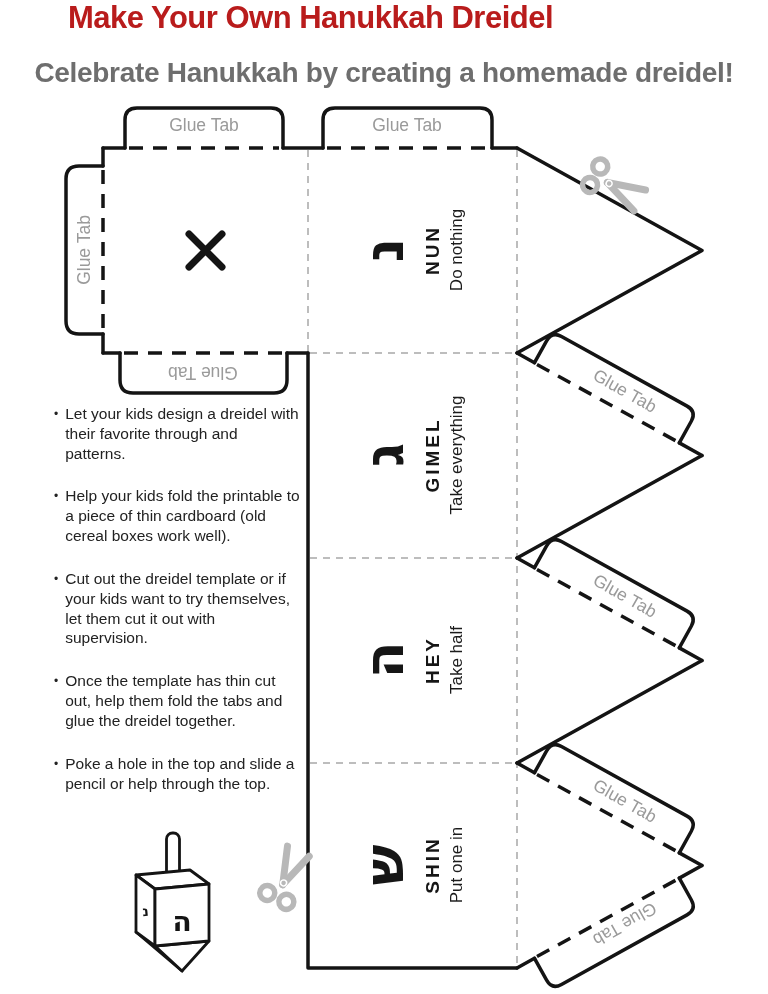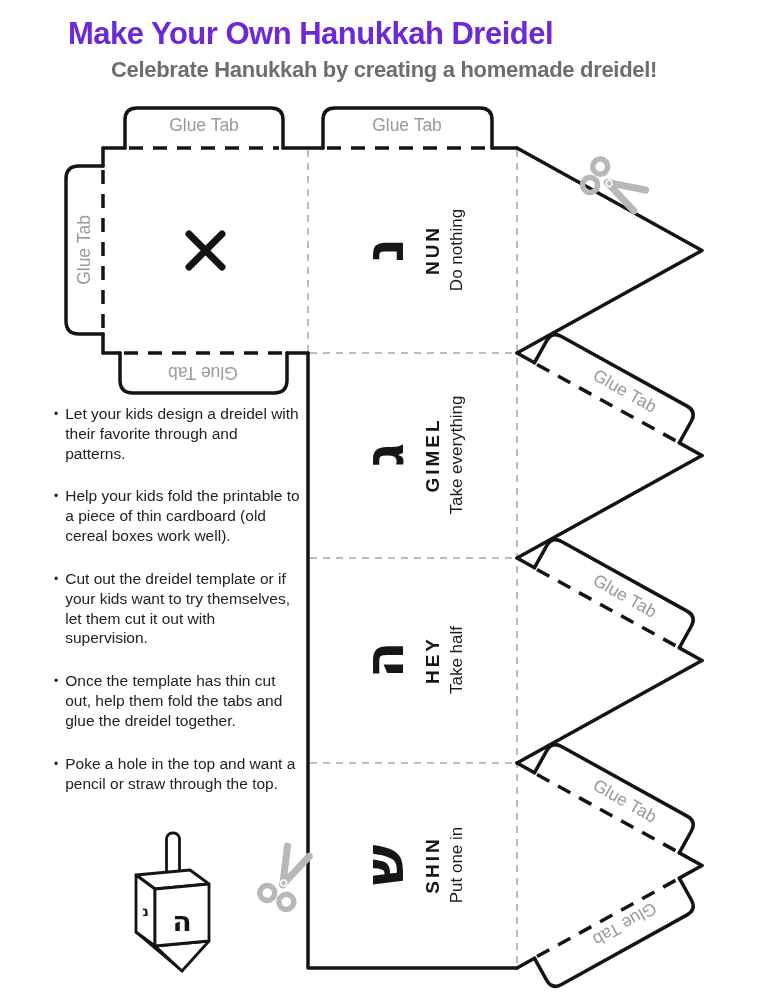--- a/index.html
+++ b/index.html
@@ -1,22 +1,22 @@
 <!DOCTYPE html>
 <html><head>
 <meta charset="utf-8">
 <style>
   html,body{margin:0;padding:0;background:#ffffff;}
   body{width:768px;height:994px;position:relative;overflow:hidden;
        font-family:"Liberation Sans",sans-serif;color:#141414;}
   .abs{position:absolute;}
   
-  .title{left:0;top:16px;width:621px;text-align:center;font-size:31px;font-weight:800;
-         letter-spacing:-0.5px;color:#6d28d9;}
-  .subtitle{left:0;top:57px;width:768px;text-align:center;font-size:22px;font-weight:700;
+  .title{left:0;top:0;width:621px;text-align:center;font-size:31px;font-weight:800;
+         letter-spacing:-0.5px;color:#b91c1c;}
+  .subtitle{left:0;top:57px;width:768px;text-align:center;font-size:28px;font-weight:700;
             color:#6e6e6e;letter-spacing:-0.3px;}
   
   #lineart{position:absolute;left:0;top:0;width:768px;height:994px;}
   
   .instructions{left:54px;top:404px;width:248px;}
   .bullet-item{display:flex;margin-bottom:23px;font-size:15.5px;line-height:1.28;color:#222;}
   .bullet-dot{font-size:12px;margin:3px 7px 0 0;flex:0 0 auto;color:#222;}
   
   .cell{width:214px;height:160px;display:flex;flex-direction:column;align-items:center;
         justify-content:center;text-align:center;
@@ -163,15 +163,15 @@
   <div class="bullet-item">
     <span class="bullet-dot">•</span>
     <span>Cut out the dreidel template or if your kids want to try themselves, let them cut it out with supervision.</span>
   </div>
   <div class="bullet-item">
     <span class="bullet-dot">•</span>
     <span>Once the template has thin cut out, help them fold the tabs and glue the dreidel together.</span>
   </div>
   <div class="bullet-item">
     <span class="bullet-dot">•</span>
-    <span>Poke a hole in the top and want  a pencil or straw through the top.</span>
+    <span>Poke a hole in the top and slide  a pencil or help through the top.</span>
   </div>
 </div>
 
 </body></html>

